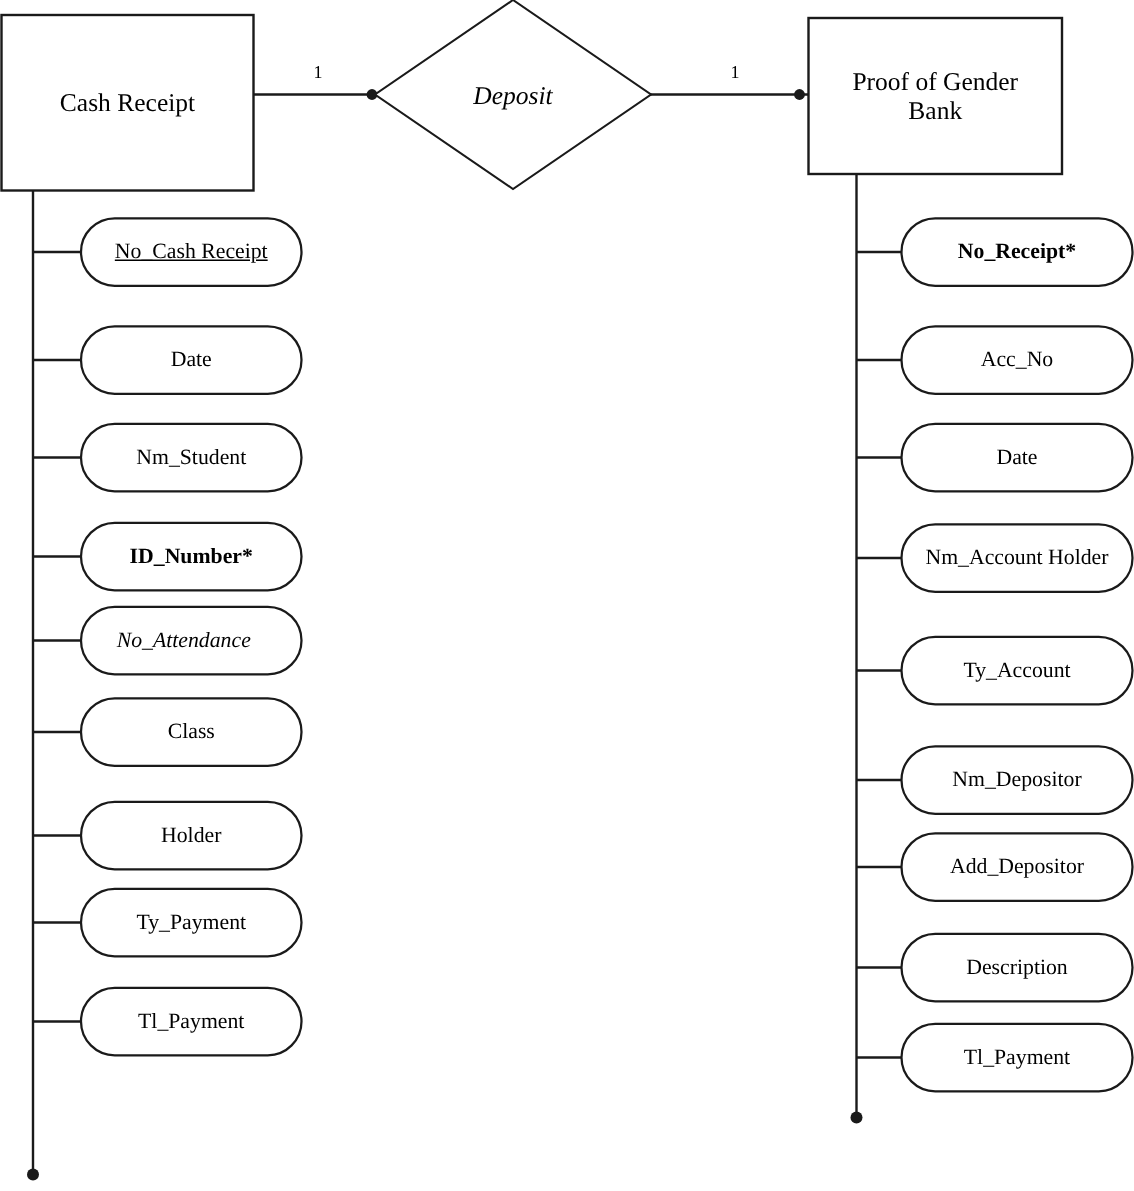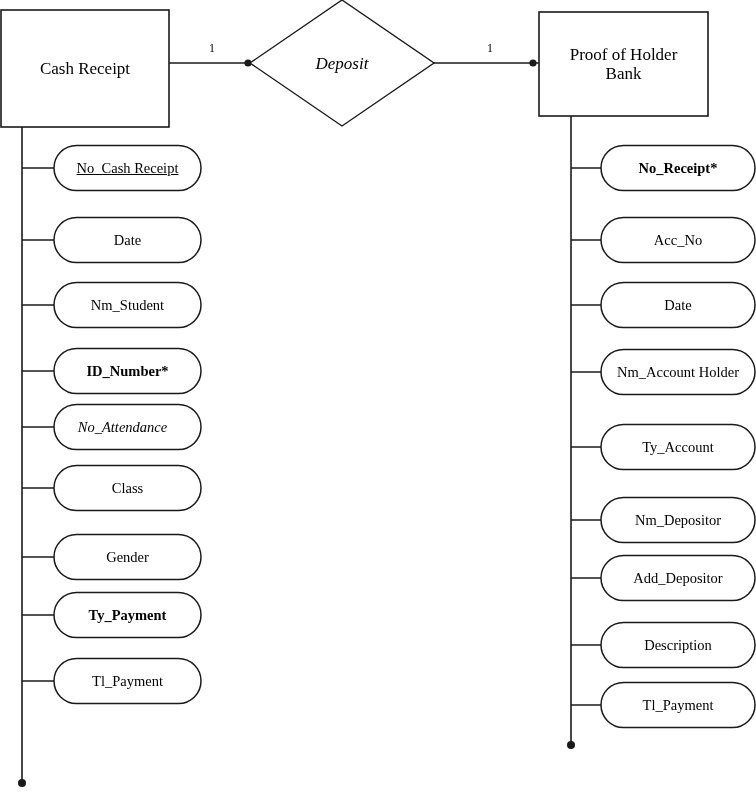--- a/index.html
+++ b/index.html
@@ -127,32 +127,32 @@
         <polygon points="342,0 434,63 342,126 250,63" fill="#ffffff" stroke="#1a1a1a" stroke-width="1.4"></polygon>
       </g>
   </svg>
   <div id="label-layer">
       <div class="attr-label " style="left: 45px; width: 165px; top: 160px; text-decoration: underline;">No_Cash Receipt</div>
       <div class="attr-label " style="left: 45px; width: 165px; top: 232px;">Date</div>
       <div class="attr-label " style="left: 45px; width: 165px; top: 297px;">Nm_Student</div>
       <div class="attr-label key" style="left: 45px; width: 165px; top: 363px;">ID_Number*</div>
       <div class="attr-label " style="left: 40px; width: 165px; top: 419px; font-style: italic;">No_Attendance</div>
       <div class="attr-label " style="left: 45px; width: 165px; top: 480px;">Class</div>
-      <div class="attr-label " style="left: 45px; width: 165px; top: 549px;">Gender</div>
-      <div class="attr-label " style="left: 45px; width: 165px; top: 607px; font-weight: bold;">Ty_Payment</div>
+      <div class="attr-label " style="left: 45px; width: 165px; top: 549px;">Holder</div>
+      <div class="attr-label " style="left: 45px; width: 165px; top: 607px;">Ty_Payment</div>
       <div class="attr-label " style="left: 45px; width: 165px; top: 673px;">Tl_Payment</div>
       <div class="entity-label" style="left: 1px; width: 168px; top: 59px;">Cash Receipt</div>
       <div class="attr-label key" style="left: 592px; width: 172px; top: 160px;">No_Receipt*</div>
       <div class="attr-label " style="left: 592px; width: 172px; top: 232px;">Acc_No</div>
       <div class="attr-label " style="left: 592px; width: 172px; top: 297px;">Date</div>
       <div class="attr-label " style="left: 592px; width: 172px; top: 364px;">Nm_Account Holder</div>
       <div class="attr-label " style="left: 592px; width: 172px; top: 439px;">Ty_Account</div>
       <div class="attr-label " style="left: 592px; width: 172px; top: 512px;">Nm_Depositor</div>
       <div class="attr-label " style="left: 592px; width: 172px; top: 570px;">Add_Depositor</div>
       <div class="attr-label " style="left: 592px; width: 172px; top: 637px;">Description</div>
       <div class="attr-label " style="left: 592px; width: 172px; top: 697px;">Tl_Payment</div>
-      <div class="entity-label" style="left: 539px; width: 169px; top: 45px;">Proof of Holder
+      <div class="entity-label" style="left: 539px; width: 169px; top: 45px;">Proof of Gender
 Bank</div>
       <div class="rel-label" style="left: 250px; width: 184px; top: 53.5px; font-style: italic;">Deposit</div>
       <div class="card-label" style="left: 192px; width: 40px; top: 41.5px;">1</div>
       <div class="card-label" style="left: 470px; width: 40px; top: 41.5px;">1</div>
     </div>
 </div>
 
 </body></html>

